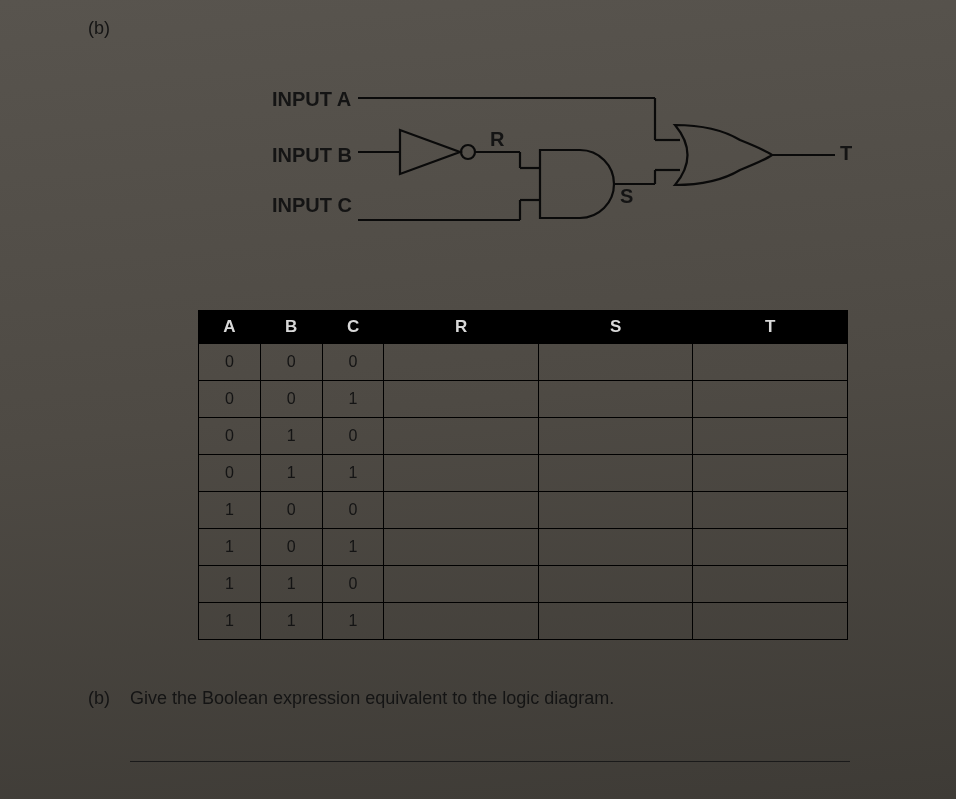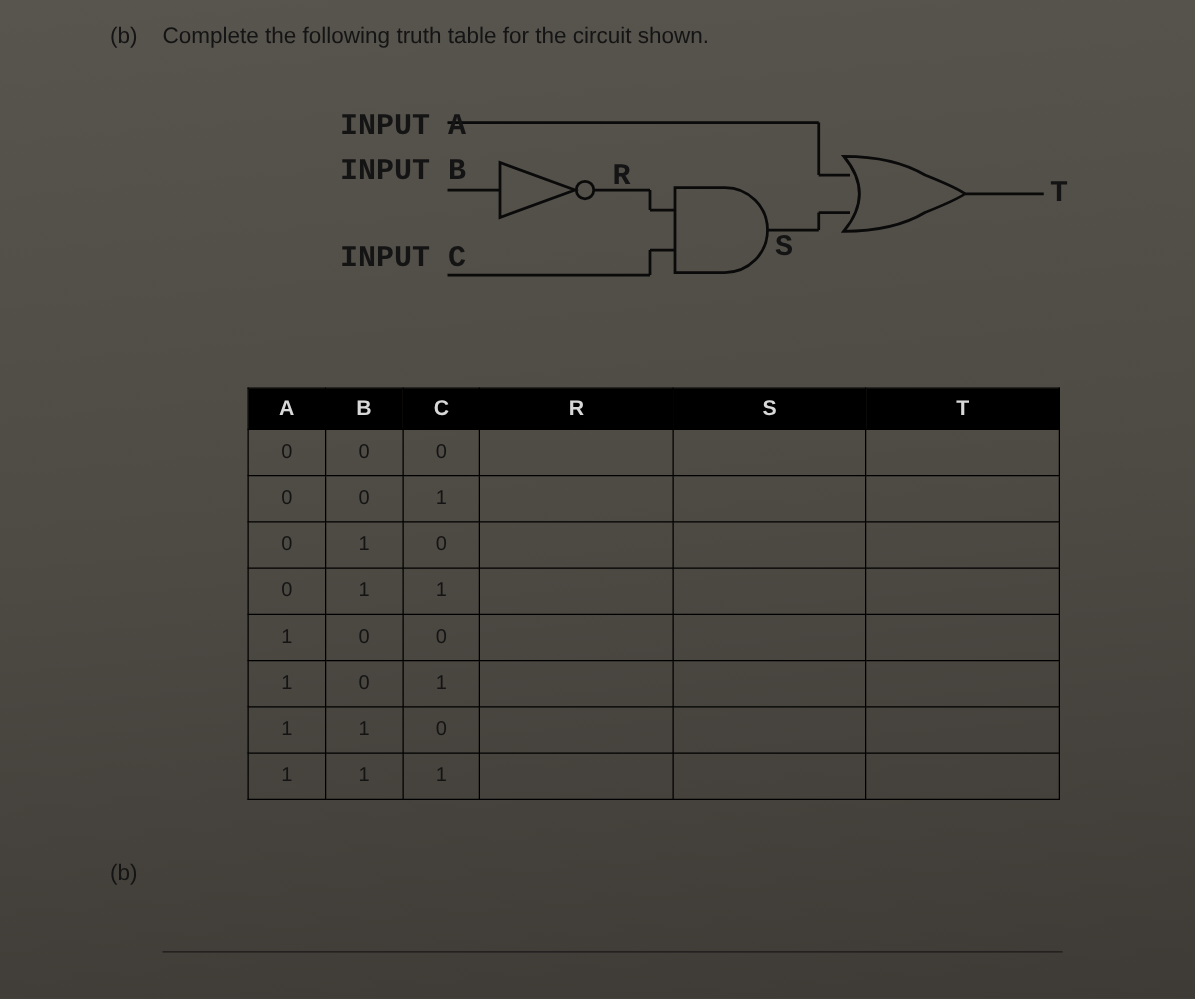--- a/index.html
+++ b/index.html
@@ -31,24 +31,23 @@
   }
   .diagram {
     position: absolute;
     left: 260px;
     top: 80px;
     width: 610px;
     height: 180px;
   }
   .gate-label {
     position: absolute;
-    font-size: 24px;
+    font-size: 20px;
     font-weight: bold;
     color: #141414;
-    font-family: Liberation Mono, monospace;
   }
   .truth-table {
     position: absolute;
     left: 198px;
     top: 310px;
     border-collapse: collapse;
     width: 650px;
   }
   .truth-table th {
     background: #000;
@@ -73,21 +72,20 @@
     border-bottom: 1px solid #1a1a1a;
     height: 1px;
   }
 </style>
 </head>
 <body>
 
 <div class="page">
 
   <div class="q-label" style="left:88px; top:18px;">(b)</div>
-  <div class="q-text" style="left:130px; top:18px;">Complete the following truth table for the circuit shown.</div>
 
   <div class="diagram">
     <svg width="610" height="180" viewBox="0 0 610 180">
       <g stroke="#0a0a0a" stroke-width="2.2" fill="none">
 
         <line x1="98" y1="18" x2="395" y2="18"></line>
         <line x1="395" y1="18" x2="395" y2="60"></line>
         <line x1="395" y1="60" x2="420" y2="60"></line>
 
         <line x1="98" y1="72" x2="140" y2="72"></line>
@@ -109,21 +107,21 @@
         <line x1="395" y1="104" x2="395" y2="90"></line>
         <line x1="395" y1="90" x2="420" y2="90"></line>
 
         <path d="M415,45 Q440,75 415,105 Q455,105 480,90 Q505,80 512,75 Q505,70 480,60 Q455,45 415,45 Z"></path>
 
         <line x1="512" y1="75" x2="575" y2="75"></line>
       </g>
     </svg>
 
     <div class="gate-label" style="left:12px; top:8px;">INPUT A</div>
-    <div class="gate-label" style="left:12px; top:44px;text-align:right;">INPUT B</div>
+    <div class="gate-label" style="left:12px; top:64px;text-align:right;">INPUT B</div>
     <div class="gate-label" style="left:12px; top:114px;">INPUT C</div>
     <div class="gate-label" style="left:230px; top:48px;">R</div>
     <div class="gate-label" style="left:360px; top:105px;">S</div>
     <div class="gate-label" style="left:580px; top:62px;">T</div>
   </div>
 
   <table class="truth-table">
     <thead>
       <tr>
         <th class="col-narrow">A</th>
@@ -196,16 +194,17 @@
         <td>1</td>
         <td>1</td>
         <td></td>
         <td></td>
         <td></td>
       </tr>
     </tbody>
   </table>
 
   <div class="q-label" style="left:88px; top:688px;">(b)</div>
+  <div class="q-text" style="left:130px; top:688px;">Give the Boolean expression equivalent to the logic diagram.</div>
 
   <div class="answer-line" style="left:130px; top:760px; width:720px;"></div>
 
 </div>
 
 </body></html>

